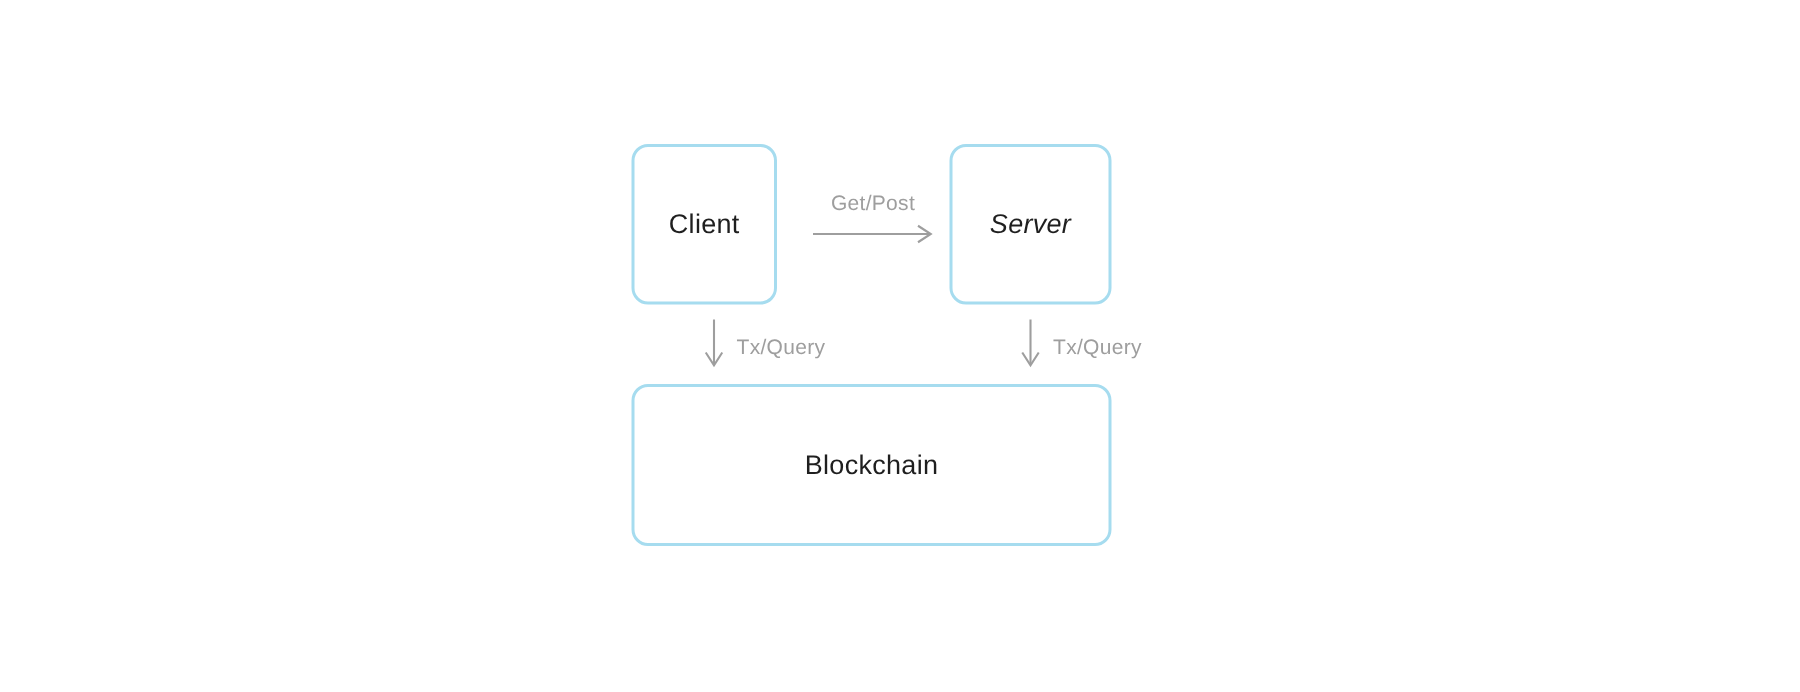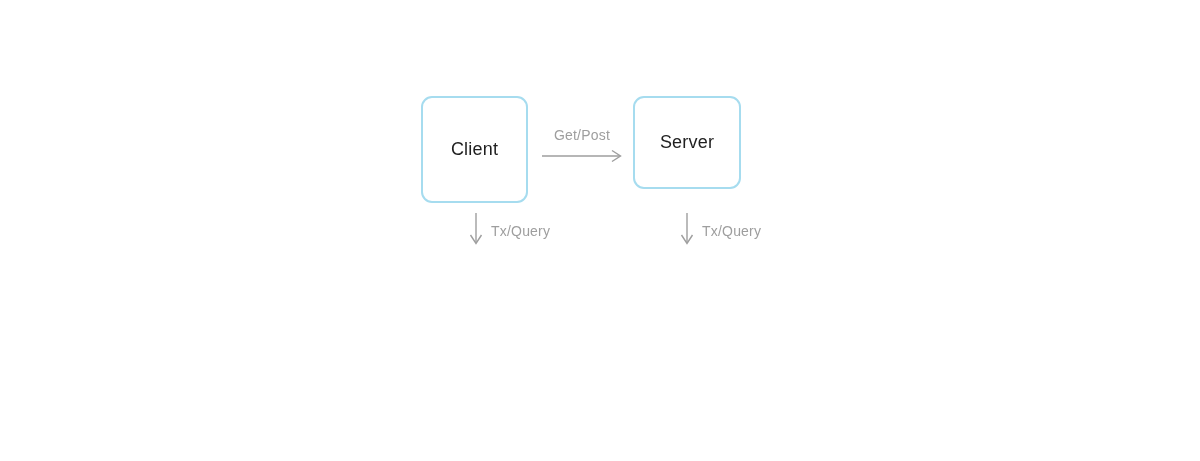--- a/index.html
+++ b/index.html
@@ -18,22 +18,22 @@
   .node {
     position: absolute;
     box-sizing: border-box;
     background: var(--node-background, #ffffff);
     border: 2px solid var(--node-border, #a6dcef);
     border-radius: 11px;
     display: flex;
     align-items: center;
     justify-content: center;
   }
-  .node-client    { left: 421px; top: 96px;  width: 107px; height: 107px; }
-  .node-server    { left: 633px; top: 96px;  width: 108px; height: 93px; }
+  .node-client    { left: 421px; top: 96px;  width: 97px; height: 107px; }
+  .node-server    { left: 633px; top: 96px;  width: 108px; height: 107px; font-style: italic; }
   .node-blockchain{ left: 421px; top: 256px; width: 320px; height: 108px; }
   .node-label {
     font-size: 18px;
     color: var(--node-label, #1f1f1f);
     letter-spacing: 0.2px;
   }
   .edge-label {
     position: absolute;
     font-size: 14px;
     color: var(--edge-label, #9e9e9e);
@@ -68,20 +68,23 @@
 <div class="canvas">
 
   <div class="node node-client">
     <span class="node-label">Client</span>
   </div>
 
   <div class="node node-server">
     <span class="node-label">Server</span>
   </div>
 
+  <div class="node node-blockchain">
+    <span class="node-label">Blockchain</span>
+  </div>
 
   <span class="edge-label edge-label-getpost">Get/Post</span>
   <svg class="arrow-svg arrow-right-svg" width="80" height="14" xmlns="http://www.w3.org/2000/svg">
     <line x1="0" y1="7" x2="78" y2="7"></line>
     <polyline points="70,1.5 78.5,7 70,12.5"></polyline>
   </svg>
 
   <svg class="arrow-svg arrow-down-client-svg" width="14" height="32" xmlns="http://www.w3.org/2000/svg">
     <line x1="7" y1="0" x2="7" y2="30"></line>
     <polyline points="1.5,22 7,30.5 12.5,22"></polyline>

